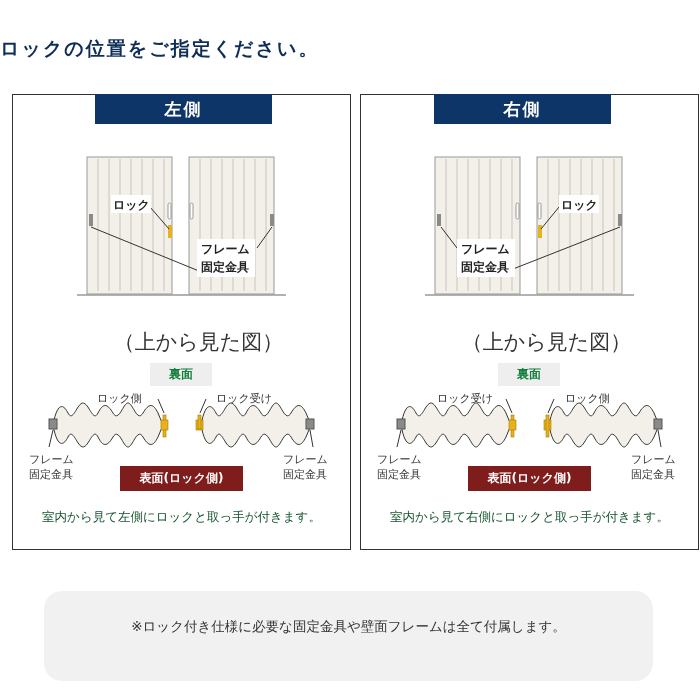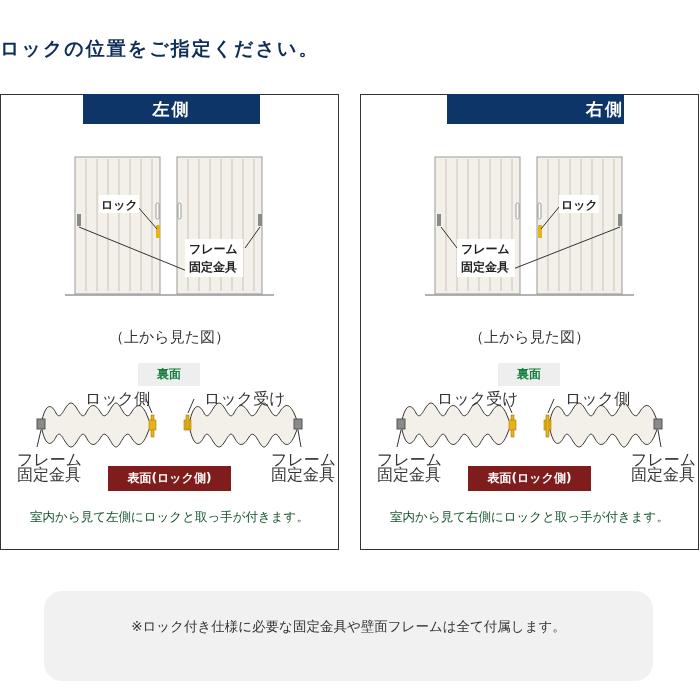--- a/index.html
+++ b/index.html
@@ -1,33 +1,33 @@
 <!DOCTYPE html>
 <html><head>
 <meta charset="utf-8">
 <style>
   html, body { margin:0; padding:0; }
   body { width:700px; height:700px; background:#ffffff; position:relative; overflow:hidden;
          font-family:"DejaVu Sans", "Liberation Sans", sans-serif; color:#222; }
   .title { position:absolute; top:36px; left:0; width:700px; text-align:left;
            font-size:19px; font-weight:bold; color:#0e2d57; letter-spacing:2px; }
   .panel { position:absolute; top:94px; width:339px; height:456px; border:1px solid #333; box-sizing:border-box; }
-  .panel.left { left:0; }
+  .panel.left { left:12px; }
   .panel.right { left:360px; }
   .tab { position:absolute; top:-1px; left:82px; width:177px; height:30px; background:#0d3567; color:#fff;
          font-size:17px; font-weight:bold; text-align:center; line-height:30px; letter-spacing:2px; }
-  .panel.right .tab { left:86px;text-align:right; }
+  .panel.right .tab { left:73px; }
   .doors { position:absolute; left:60px; top:46px; width:230px; height:170px; }
-  .caption { position:absolute; top:233px; width:100%; text-align:center; font-size:15px; color:#333; }
+  .caption { position:absolute; top:233px; width:100%; text-align:center; font-size:21px; color:#333;margin-left:17px; }
   .back-label { position:absolute; top:268px; left:137px; width:62px; height:23px; background:#eeeeee;
                 font-size:12px; font-weight:bold; color:#15803d; text-align:center; line-height:23px; }
   .topview { position:absolute; left:0; top:290px; width:339px; height:90px; }
   .front-label { position:absolute; top:371px; left:107px; width:123px; height:25px; background:#7f1d1d; color:#fff;
                  font-size:12px; font-weight:bold; text-align:center; line-height:25px; }
-  .sm { position:absolute; font-size:16px; color:#333; line-height:15px; }
+  .sm { position:absolute; font-size:11px; color:#333; line-height:15px; }
   .desc { position:absolute; top:414px; width:100%; text-align:center; font-size:12.5px; color:#14532d; }
   .note { position:absolute; left:44px; top:591px; width:609px; height:90px; background:#f1f1f1; border-radius:18px;
           text-align:center; line-height:70px; font-size:13.5px; color:#333; }
   .lbl { font-size:12px; font-weight:bold; fill:#222; font-family:"DejaVu Sans", sans-serif; }
 </style>
 </head>
 <body>
 
 <div class="title">ロックの位置をご指定ください。</div>
 

